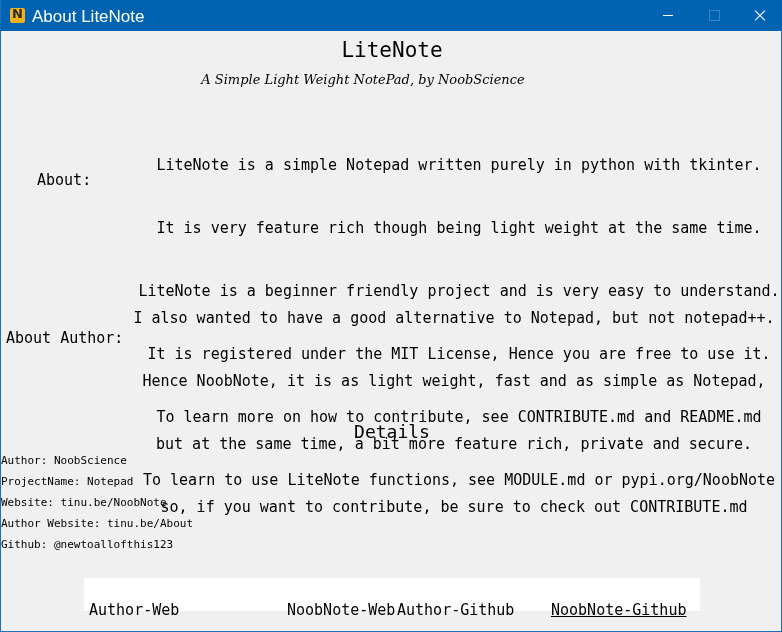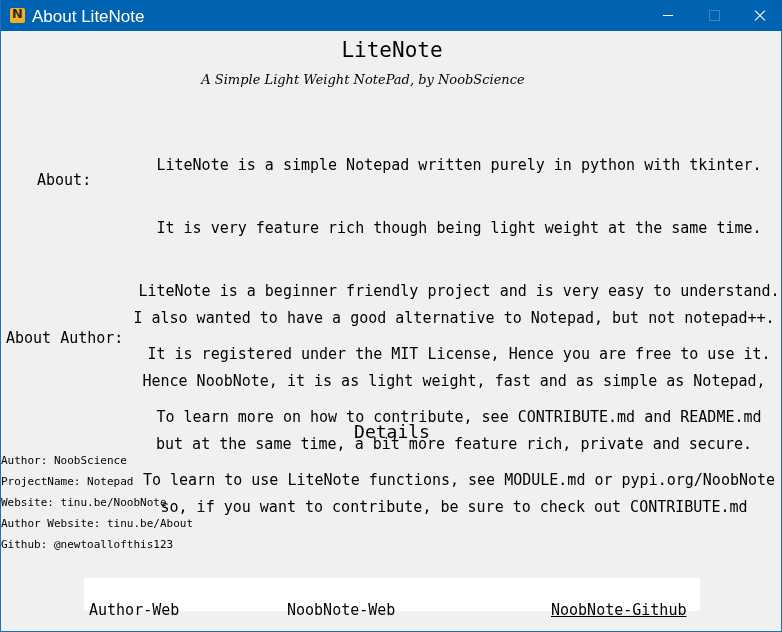--- a/index.html
+++ b/index.html
@@ -77,16 +77,17 @@
     <div>Author: NoobScience</div>
     <div>ProjectName: Notepad</div>
     <div>Website: tinu.be/NoobNote</div>
     <div>Author Website: tinu.be/About</div>
     <div>Github: @newtoallofthis123</div>
   </div>
 
   <div class="btn-strip">
     <div class="btn" style="left:0px;">Author-Web</div>
     <div class="btn" style="left:154px;margin-left:44px;">NoobNote-Web</div>
+    <div class="btn" style="left:308px;">Author-Github</div>
     <div class="btn" style="left:462px;text-decoration:underline;">NoobNote-Github</div>
   </div>
 
 </div>
 
 </body></html>

